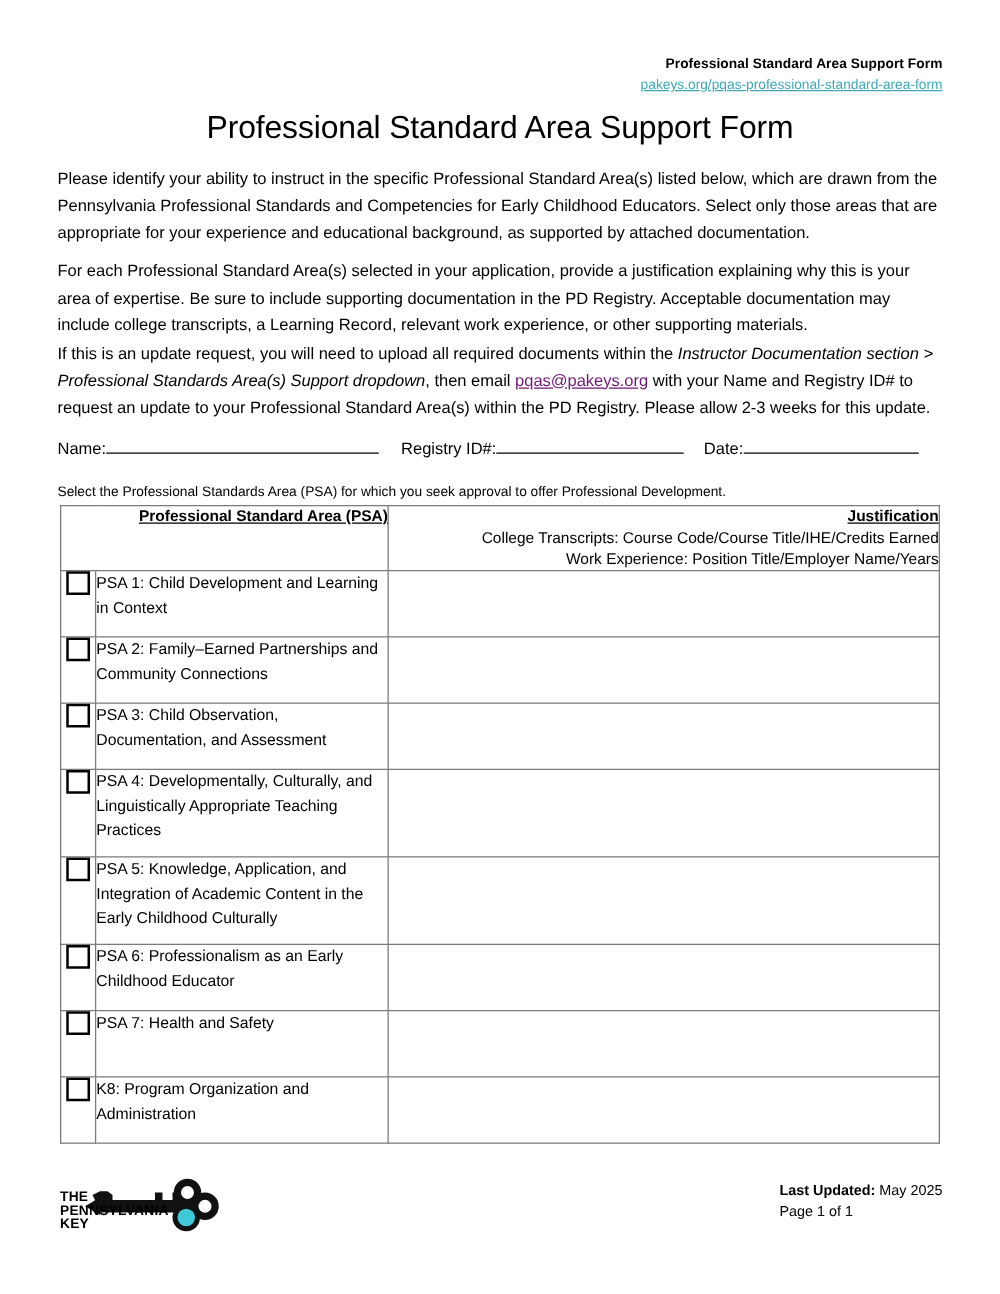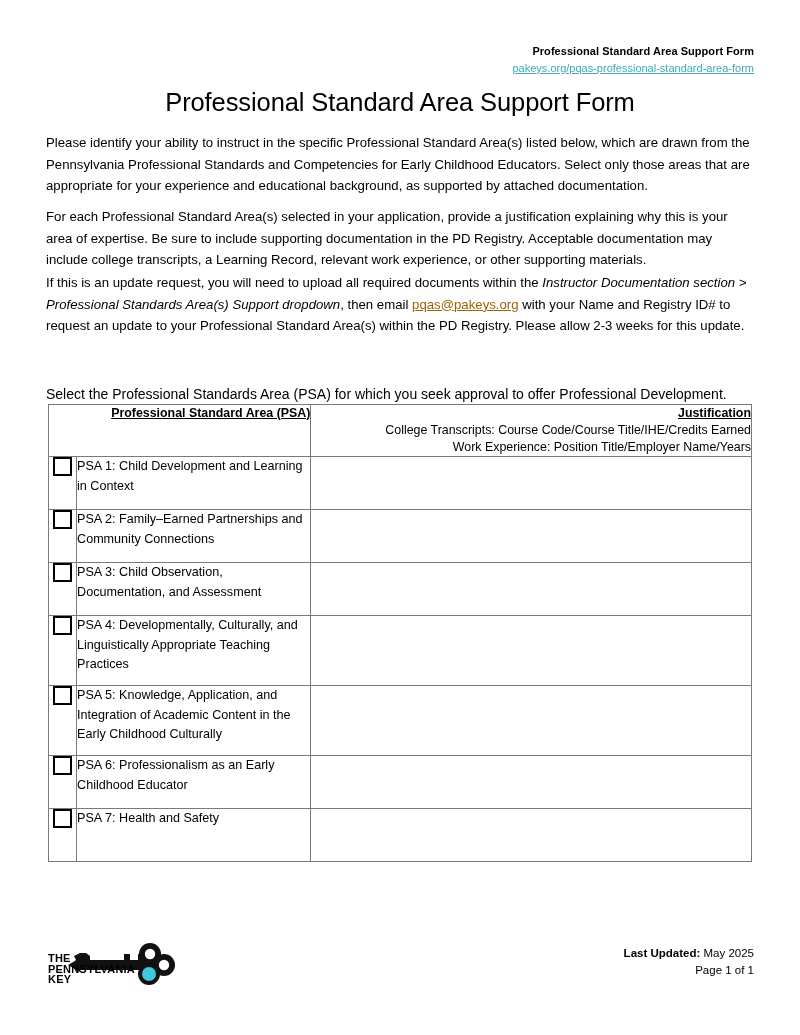--- a/index.html
+++ b/index.html
@@ -61,21 +61,21 @@
     font-size: 13.2px;
     line-height: 21.5px;
     text-align: left;
   }
   #para1 { top: 132px; }
   #para2 { top: 206px; }
   #para3 { top: 272px; }
 
   .ital { font-style: italic; }
   .inline-link {
-    color: #a16207;
+    color: #701a75;
     text-decoration: underline;
     margin-top: 15px;
   }
 
   
   .field-line {
     position: absolute;
     top: 349px;
     left: 46px;
     width: 708px;
@@ -94,21 +94,21 @@
   .rule-date     { width: 140px; }
   .fld-gap-1 { display:inline-block; width: 18px; }
   .fld-gap-2 { display:inline-block; width: 16px; }
 
   
   .table-instruction {
     position: absolute;
     top: 385px;
     left: 46px;
     width: 708px;
-    font-size: 14px;
+    font-size: 11px;
     line-height: 18px;
   }
 
   
   .psa-table {
     position: absolute;
     top: 404px;
     left: 48px;
     width: 704px;
     border-collapse: collapse;
@@ -159,21 +159,21 @@
     padding: 4px 6px;
   }
   .r-h2 { height: 52px; }
   .r-h3 { height: 69px; }
 
   
   .footer-right {
     position: absolute;
     right: 46px;
     top: 945px;
-    text-align: right;
+    text-align: left;
     font-size: 11.5px;
     line-height: 17px;
   }
   .footer-right b { font-weight: bold; }
 
   .logo-wrap {
     position: absolute;
     left: 46px;
     top: 942px;
     width: 130px;
@@ -202,20 +202,21 @@
   </div>
 
   <div class="page-title">Professional Standard Area Support Form</div>
 
   <div class="body-block" id="para1">Please identify your ability to instruct in the specific Professional Standard Area(s) listed below, which are drawn from the Pennsylvania Professional Standards and Competencies for Early Childhood Educators. Select only those areas that are appropriate for your experience and educational background, as supported by attached documentation.</div>
 
   <div class="body-block" id="para2">For each Professional Standard Area(s) selected in your application, provide a justification explaining why this is your area of expertise. Be sure to include supporting documentation in the PD Registry. Acceptable documentation may include college transcripts, a Learning Record, relevant work experience, or other supporting materials.</div>
 
   <div class="body-block" id="para3"><span>If this is an update request, you will need to upload all required documents within the </span><span class="ital">Instructor Documentation section &gt; Professional Standards Area(s) Support dropdown</span><span>, then email </span><a class="inline-link" href="#">pqas@pakeys.org</a><span> with your Name and Registry ID# to request an update to your Professional Standard Area(s) within the PD Registry. Please allow 2-3 weeks for this update.</span></div>
 
+  <div class="field-line"><span>Name:</span><span class="fill-rule rule-name"></span><span class="fld-gap-1"></span><span>Registry ID#:</span><span class="fill-rule rule-registry"></span><span class="fld-gap-2"></span><span>Date:</span><span class="fill-rule rule-date"></span></div>
 
   <div class="table-instruction">Select the Professional Standards Area (PSA) for which you seek approval to offer Professional Development.</div>
 
   <table class="psa-table">
     <colgroup>
       <col class="col-check">
       <col class="col-label">
       <col class="col-just">
     </colgroup>
     <thead>
@@ -259,20 +260,25 @@
         <tr>
           <td class="check-cell r-h2"><span class="checkbox"></span></td>
           <td class="label-cell">PSA 6: Professionalism as an Early Childhood Educator</td>
           <td class="just-cell"></td>
         </tr>
         <tr>
           <td class="check-cell r-h2"><span class="checkbox"></span></td>
           <td class="label-cell">PSA 7: Health and Safety</td>
           <td class="just-cell"></td>
         </tr>
+        <tr>
+          <td class="check-cell r-h2"><span class="checkbox"></span></td>
+          <td class="label-cell">K8: Program Organization and Administration</td>
+          <td class="just-cell"></td>
+        </tr>
       </tbody>
   </table>
 
   <div class="logo-wrap">
     <svg width="130" height="56" viewBox="0 0 130 56">
 
       <path d="M30 18 L28 14 L34 11 L40 11 L44 14 L44 18 L78 18 L78 12 L84 12 L84 18 L92 18 L92 12 L98 12 L98 18 L104 20 L104 26 L96 28 L30 28 L26 24 Z" fill="#111111"></path>
 
       <rect x="30" y="18" width="70" height="9" fill="#111111"></rect>
 

